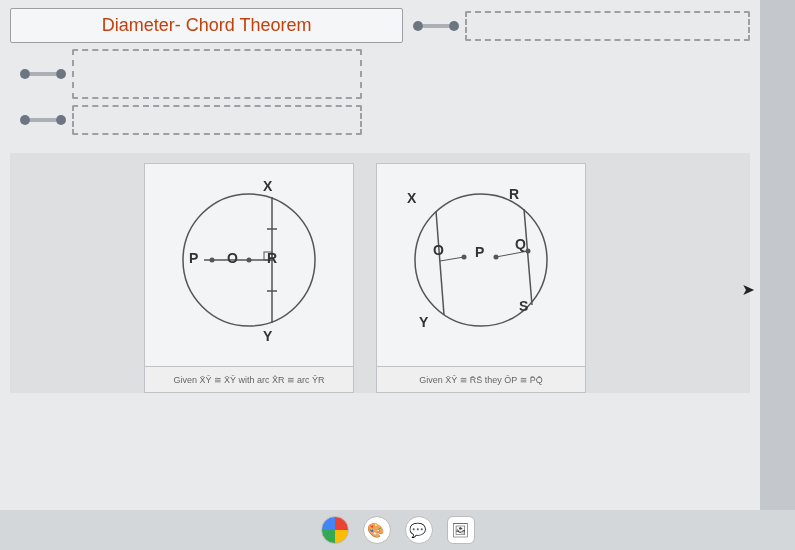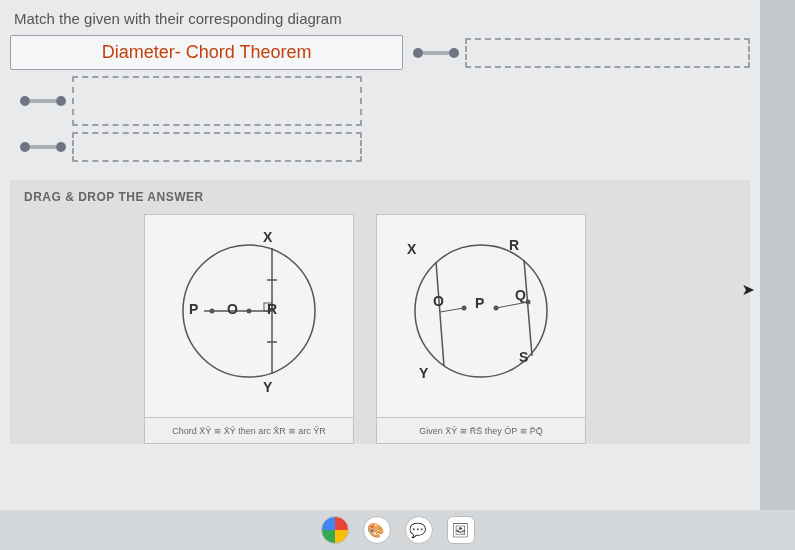--- a/index.html
+++ b/index.html
@@ -34,21 +34,20 @@
   .lbl { position:absolute; font-size:14px; font-weight:bold; color:#333; }
   .cursor { position: fixed; right: 40px; top: 280px; font-size: 16px; color:#222; }
   .taskbar { position:fixed; bottom:0; left:0; right:0; height:40px; background:#d4d7da; display:flex; align-items:center; justify-content:center; gap:14px;}
   .tb-icon { width:28px; height:28px; border-radius:50%; background:#fff; border:1px solid #bbb; display:flex; align-items:center; justify-content:center; font-size:14px;}
   svg { overflow: visible; }
 </style>
 </head>
 <body>
 
 <div class="page">
-  <div class="title">Match the given with their corresponding diagram</div>
 
   <div class="match-row">
     <div class="given-box">Diameter- Chord Theorem</div>
     <div class="connector">
       <span class="dot"></span>
       <span class="bar"></span>
       <span class="dot"></span>
     </div>
     <div class="drop-zone"></div>
   </div>
@@ -65,21 +64,20 @@
   <div class="match-row">
     <div class="connector">
       <span class="dot"></span>
       <span class="bar"></span>
       <span class="dot"></span>
     </div>
     <div class="drop-zone"></div>
   </div>
 
   <div class="drag-section">
-    <div class="drag-title">DRAG &amp; DROP THE ANSWER</div>
     <div class="cards">
 
       <div class="card">
         <div class="circle-wrap">
           <svg width="170" height="170" viewBox="0 0 170 170">
             <circle cx="85" cy="85" r="66" fill="none" stroke="#555" stroke-width="1.5"></circle>
             <line x1="108" y1="22" x2="108" y2="148" stroke="#555" stroke-width="1.5"></line>
             <line x1="40" y1="85" x2="108" y2="85" stroke="#555" stroke-width="1.5"></line>
 
             <line x1="103" y1="54" x2="113" y2="54" stroke="#555" stroke-width="1.5"></line>
@@ -89,21 +87,21 @@
 
             <circle cx="85" cy="85" r="2.5" fill="#555"></circle>
             <circle cx="48" cy="85" r="2.5" fill="#555"></circle>
           </svg>
           <span class="lbl" style="left:118px; top:8px;">X</span>
           <span class="lbl" style="left:118px; top:158px;">Y</span>
           <span class="lbl" style="left:44px; top:80px;">P</span>
           <span class="lbl" style="left:82px; top:80px;">O</span>
           <span class="lbl" style="left:122px; top:80px;">R</span>
         </div>
-        <div class="caption-box">Chord X̄Ȳ ≅ X̄Ȳ then arc X̂R ≅ arc ŶR</div>
+        <div class="caption-box">Given X̄Ȳ ≅ X̄Ȳ with arc X̂R ≅ arc ŶR</div>
       </div>
 
       <div class="card">
         <div class="circle-wrap">
           <svg width="170" height="170" viewBox="0 0 170 170">
             <circle cx="85" cy="85" r="66" fill="none" stroke="#555" stroke-width="1.5"></circle>
 
             <line x1="40" y1="36" x2="48" y2="140" stroke="#555" stroke-width="1.5"></line>
 
             <line x1="128" y1="34" x2="136" y2="130" stroke="#555" stroke-width="1.5"></line>

